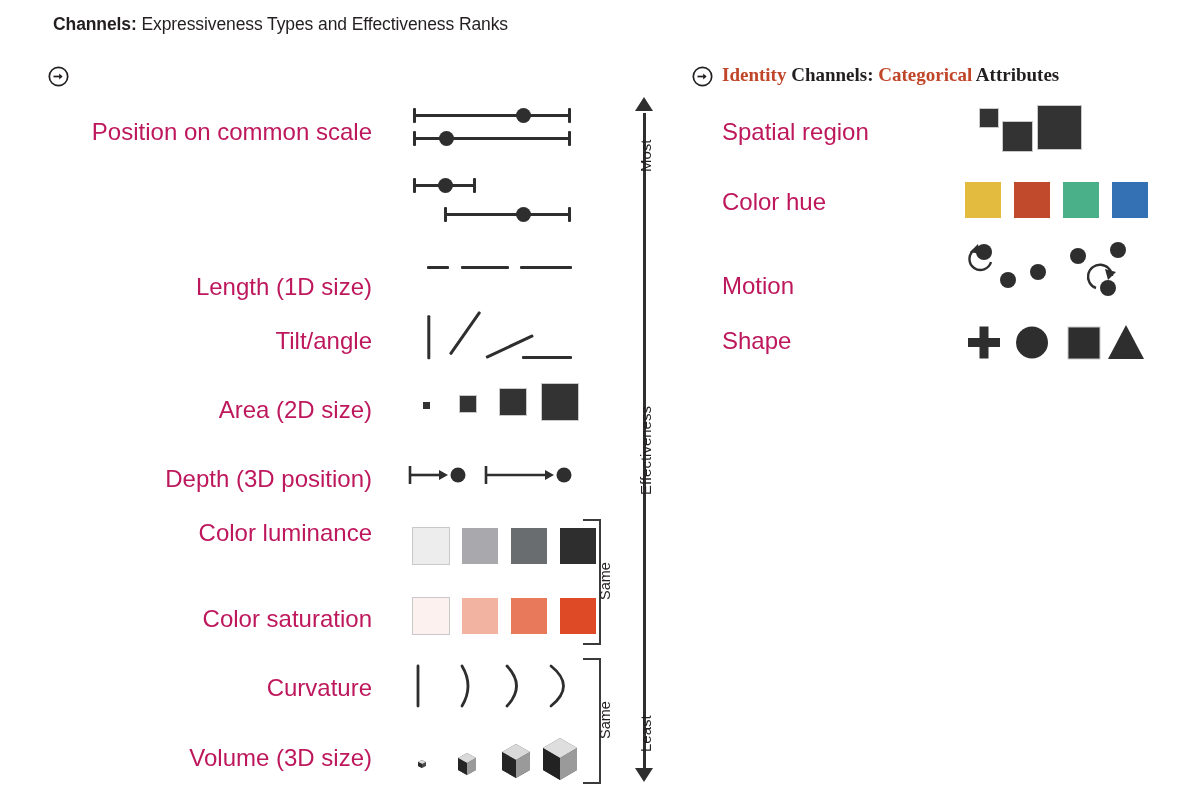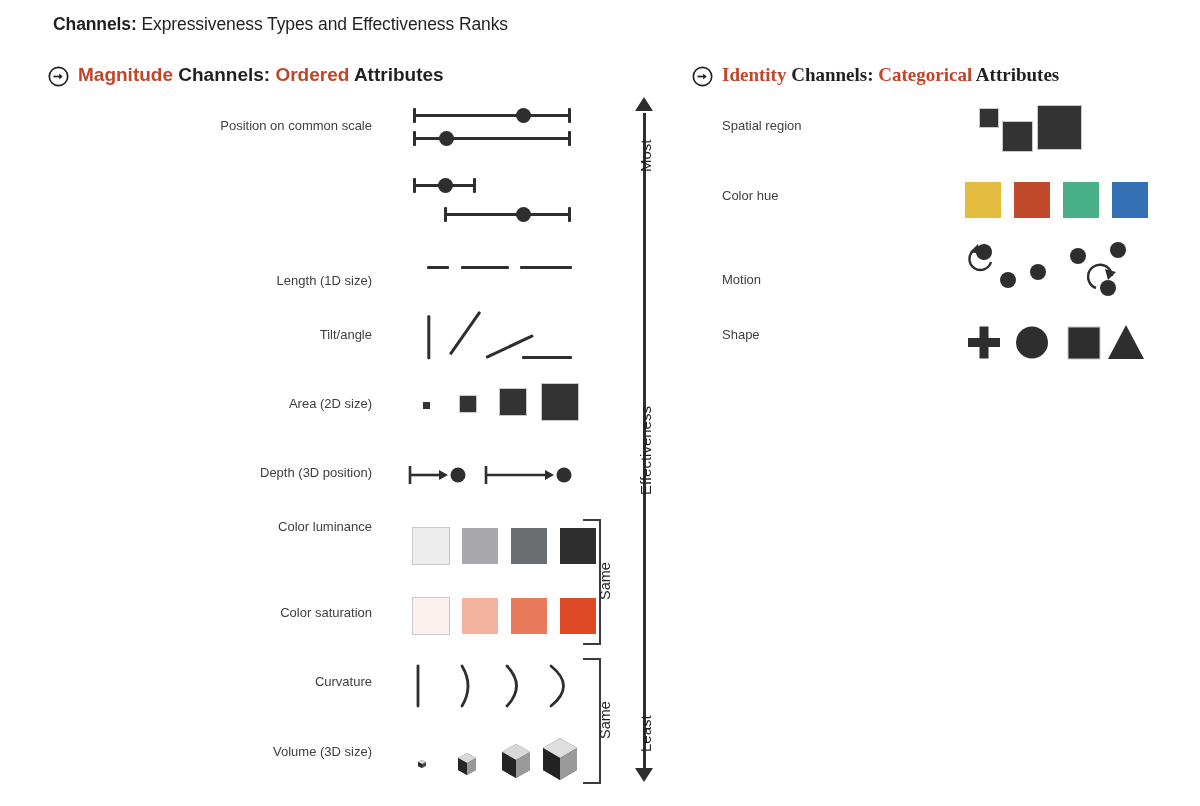--- a/index.html
+++ b/index.html
@@ -24,21 +24,21 @@
   .colhead .accent{color:#c0462a;}
   .colhead .dark{color:#231f20;}
   #head-left{left:78px;top:64px;}
   #head-right{left:722px;top:64px;font-family:Liberation Serif, serif;}
   .bullet-icon{position:absolute;width:21px;height:21px;}
   #bullet-left{left:48px;top:66px;}
   #bullet-right{left:692px;top:66px;}
 
   
   .row-label{
-    position:absolute;font-size:13px;color:#404040;white-space:nowrap;
+    position:absolute;font-size:24px;color:#be185d;white-space:nowrap;
     text-align:right;
   }
   .row-label.l{right:812px;}           
   .row-label.r{left:722px;}
 
   .glyphbox{position:absolute;}
 
   
   .hline{position:absolute;background:#2e2e2e;height:2.6px;border-radius:1px;}
   .vtick{position:absolute;background:#2e2e2e;width:2.6px;border-radius:1px;}
@@ -79,23 +79,20 @@
     <b>Channels:</b><span class="reg"> Expressiveness Types and Effectiveness Ranks</span>
   </div>
 
   <span class="bullet-icon" id="bullet-left">
     <svg width="21" height="21" viewBox="0 0 21 21">
       <circle cx="10.5" cy="10.5" r="9.2" fill="none" stroke="#231f20" stroke-width="1.7"></circle>
       <path d="M5.5 10.5 H13.6" stroke="#231f20" stroke-width="1.7" fill="none"></path>
       <path d="M11.2 7.6 L14.6 10.5 L11.2 13.4 Z" fill="#231f20"></path>
     </svg>
   </span>
-  <div class="colhead" id="head-left">
-    <span class="accent">Magnitude</span><span class="dark"> Channels: </span><span class="accent">Ordered</span><span class="dark"> Attributes</span>
-  </div>
 
   <span class="bullet-icon" id="bullet-right">
     <svg width="21" height="21" viewBox="0 0 21 21">
       <circle cx="10.5" cy="10.5" r="9.2" fill="none" stroke="#231f20" stroke-width="1.7"></circle>
       <path d="M5.5 10.5 H13.6" stroke="#231f20" stroke-width="1.7" fill="none"></path>
       <path d="M11.2 7.6 L14.6 10.5 L11.2 13.4 Z" fill="#231f20"></path>
     </svg>
   </span>
   <div class="colhead" id="head-right">
     <span class="accent">Identity</span><span class="dark"> Channels: </span><span class="accent">Categorical</span><span class="dark"> Attributes</span>

